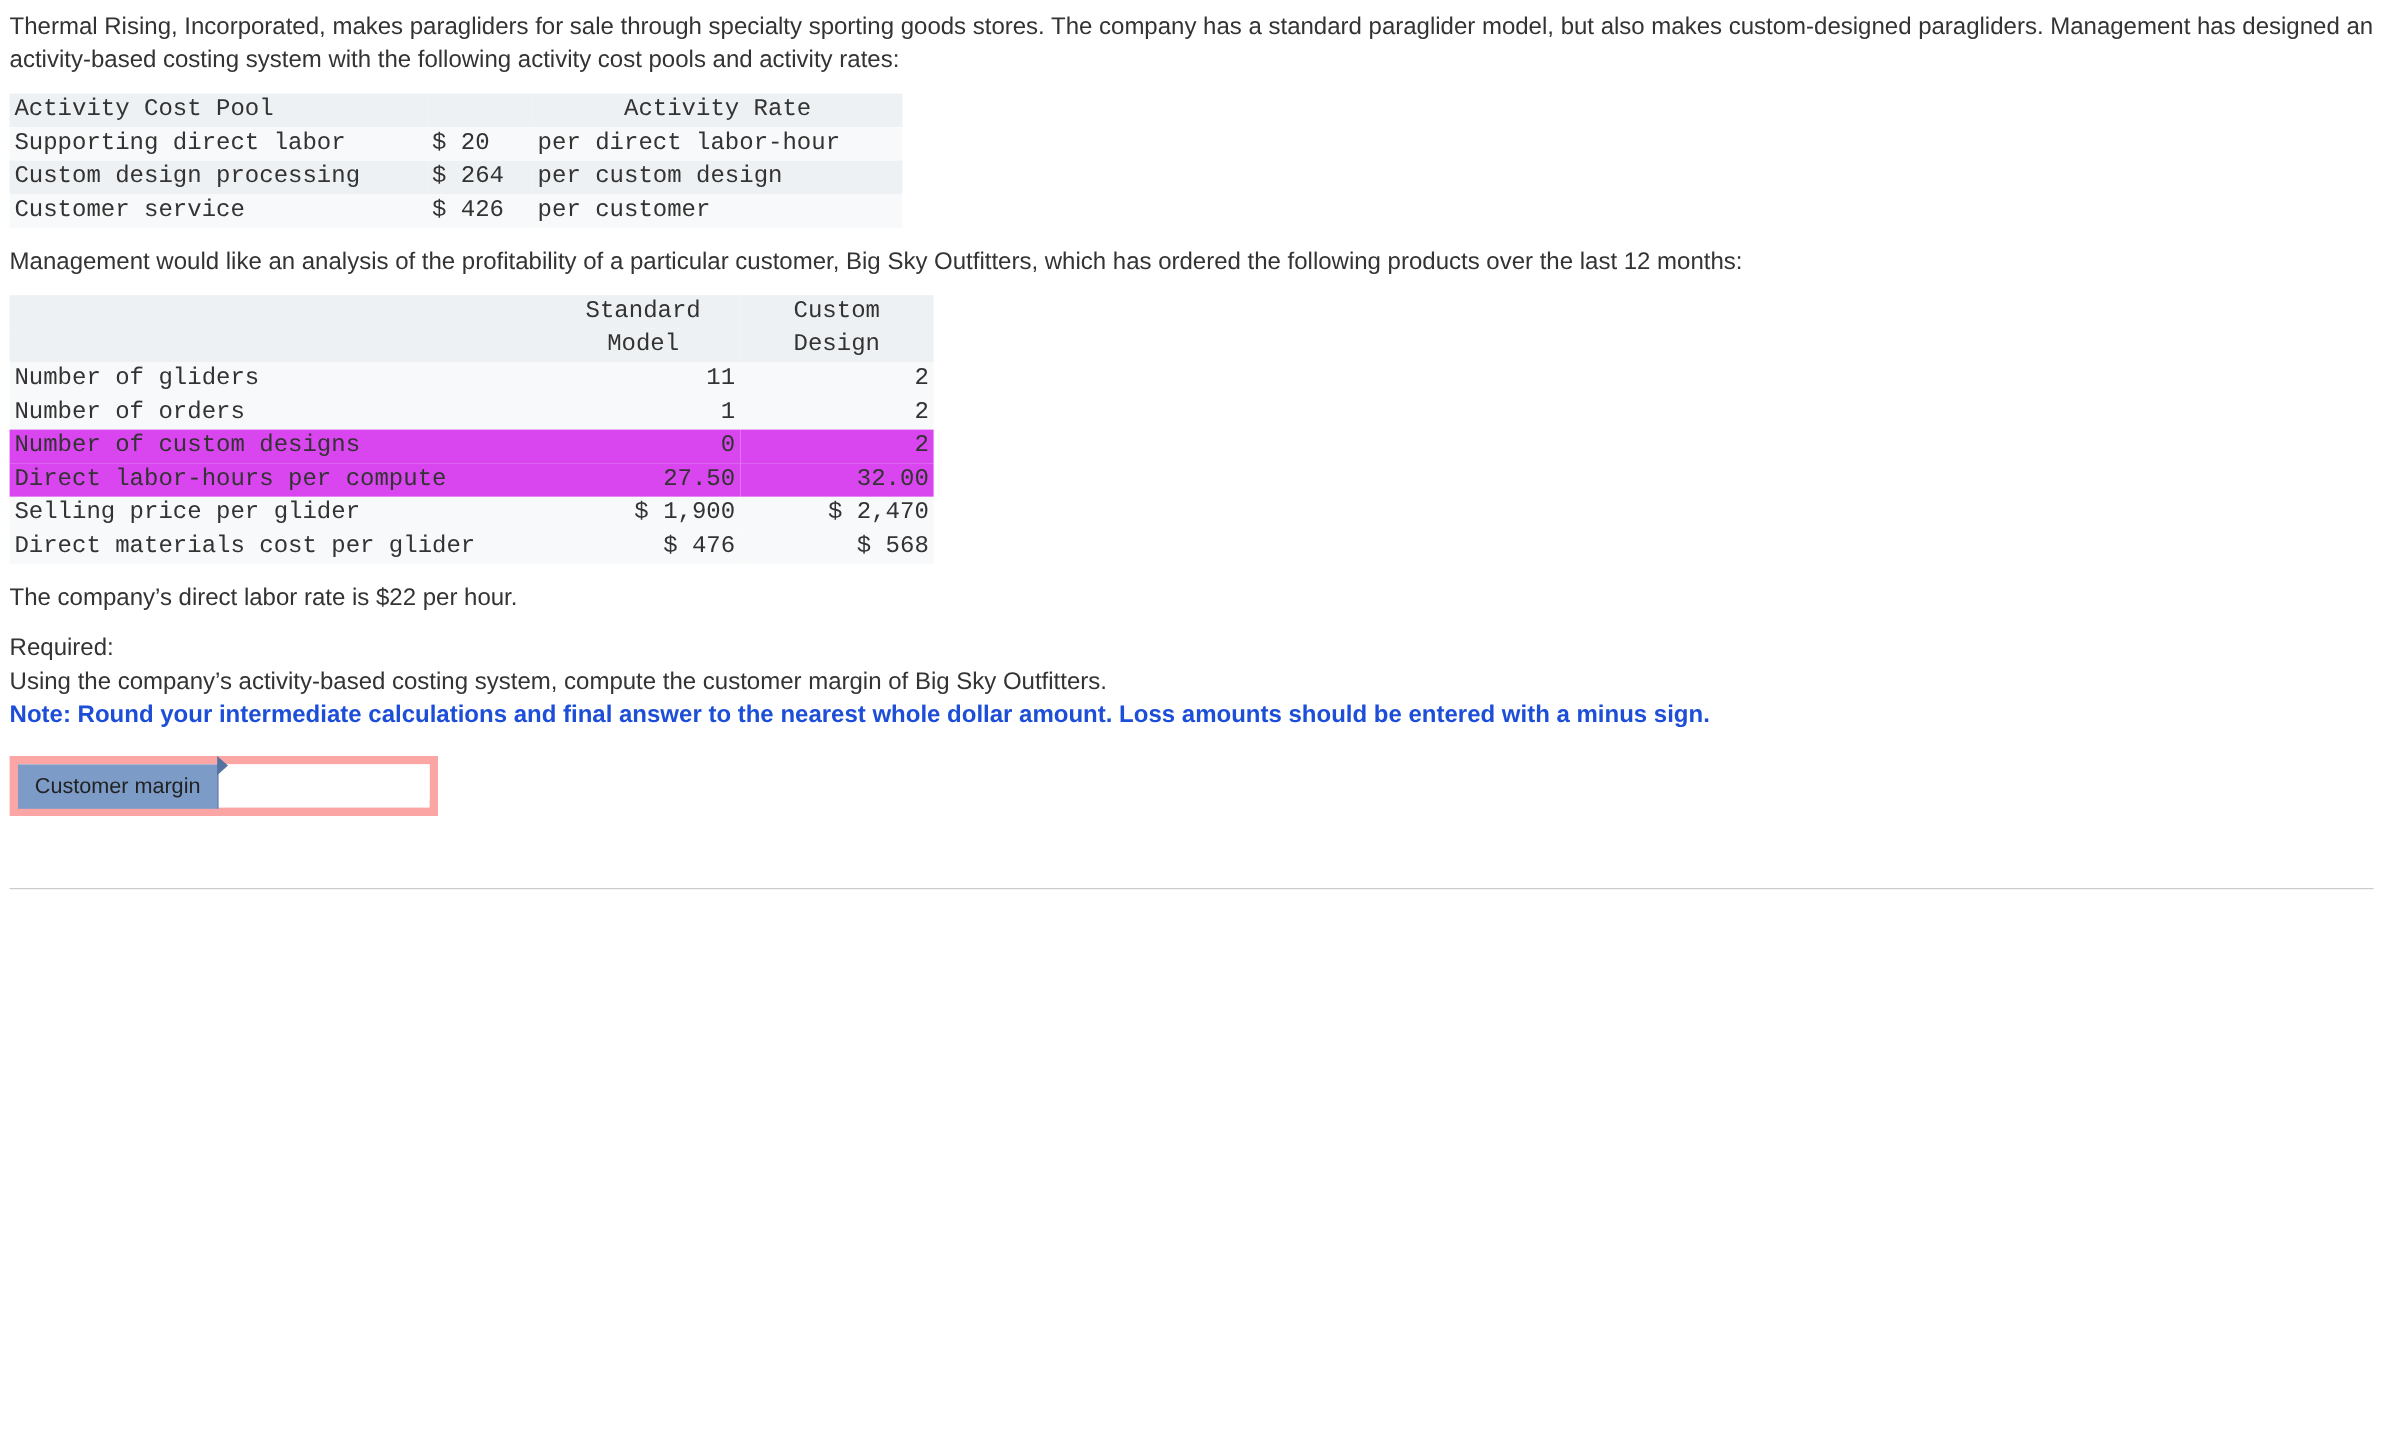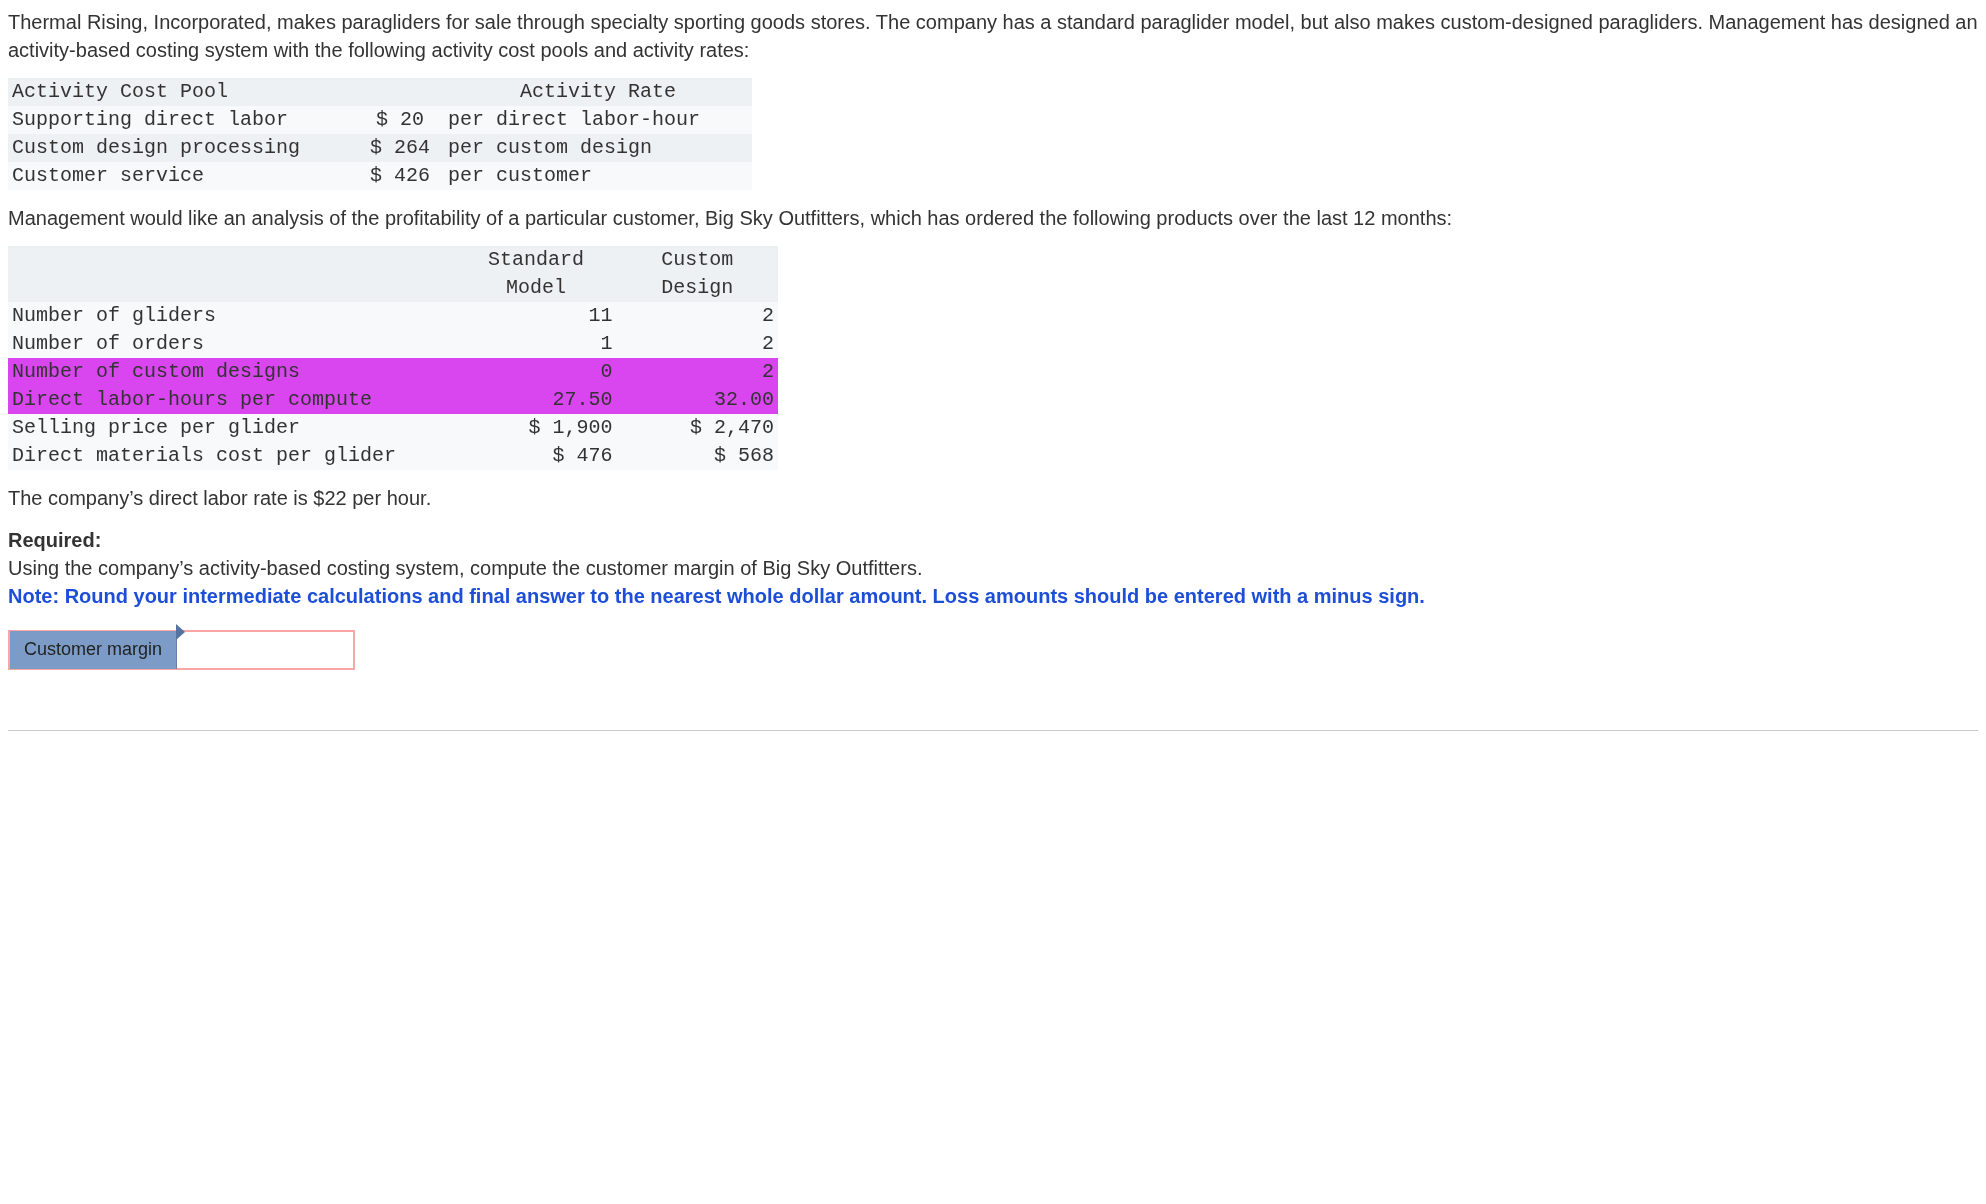--- a/index.html
+++ b/index.html
@@ -25,34 +25,34 @@
     font-weight: normal;
     white-space: pre;
   }
   .band1 tr:nth-child(odd) { background: #eef1f3; }
   .band1 tr:nth-child(even){ background: #f8f9fa; }
   .band2 tr.head { background: #eef1f3; }
   .band2 tr.r1 { background: #f8f9fa; }
   .band2 tr.r2 { background: #d946ef; }
   .mono-table.t1 { width: 740px; table-layout: fixed; }
   .mono-table.t1 .c1 { width: 340px; }
-  .mono-table.t1 .c2 { width: 80px; text-align:center; }
+  .mono-table.t1 .c2 { width: 80px; text-align:left; }
   .mono-table.t1 .c3 { width: 300px; }
   .mono-table.t2 { width: 770px; table-layout: fixed; }
   .mono-table.t2 .c1 { width: 430px; }
   .mono-table.t2 .c2 { width: 150px; text-align:right; }
   .mono-table.t2 .c3 { width: 150px; text-align:right; }
   .mono-table.t2 th.c2, .mono-table.t2 th.c3 { text-align:center; }
-  .bold { font-weight: bold; }
+  .bold { font-weight: normal; }
   .rednote { color: #1d4ed8; font-weight: bold; }
   .answer-row {
     display: inline-flex;
-    align-items: center;
+    align-items: flex-start;
     margin-top: 18px;
-    border: 2px solid #fca5a5;
+    border: 7px solid #fca5a5;
     height: 36px;
   }
   .answer-label {
     background: #7c9cc7;
     color: #222;
     padding: 6px 14px;
     display: flex;
     align-items: center;
     border-right: 1px solid #6b7ea8;
     font-size: 18px;

